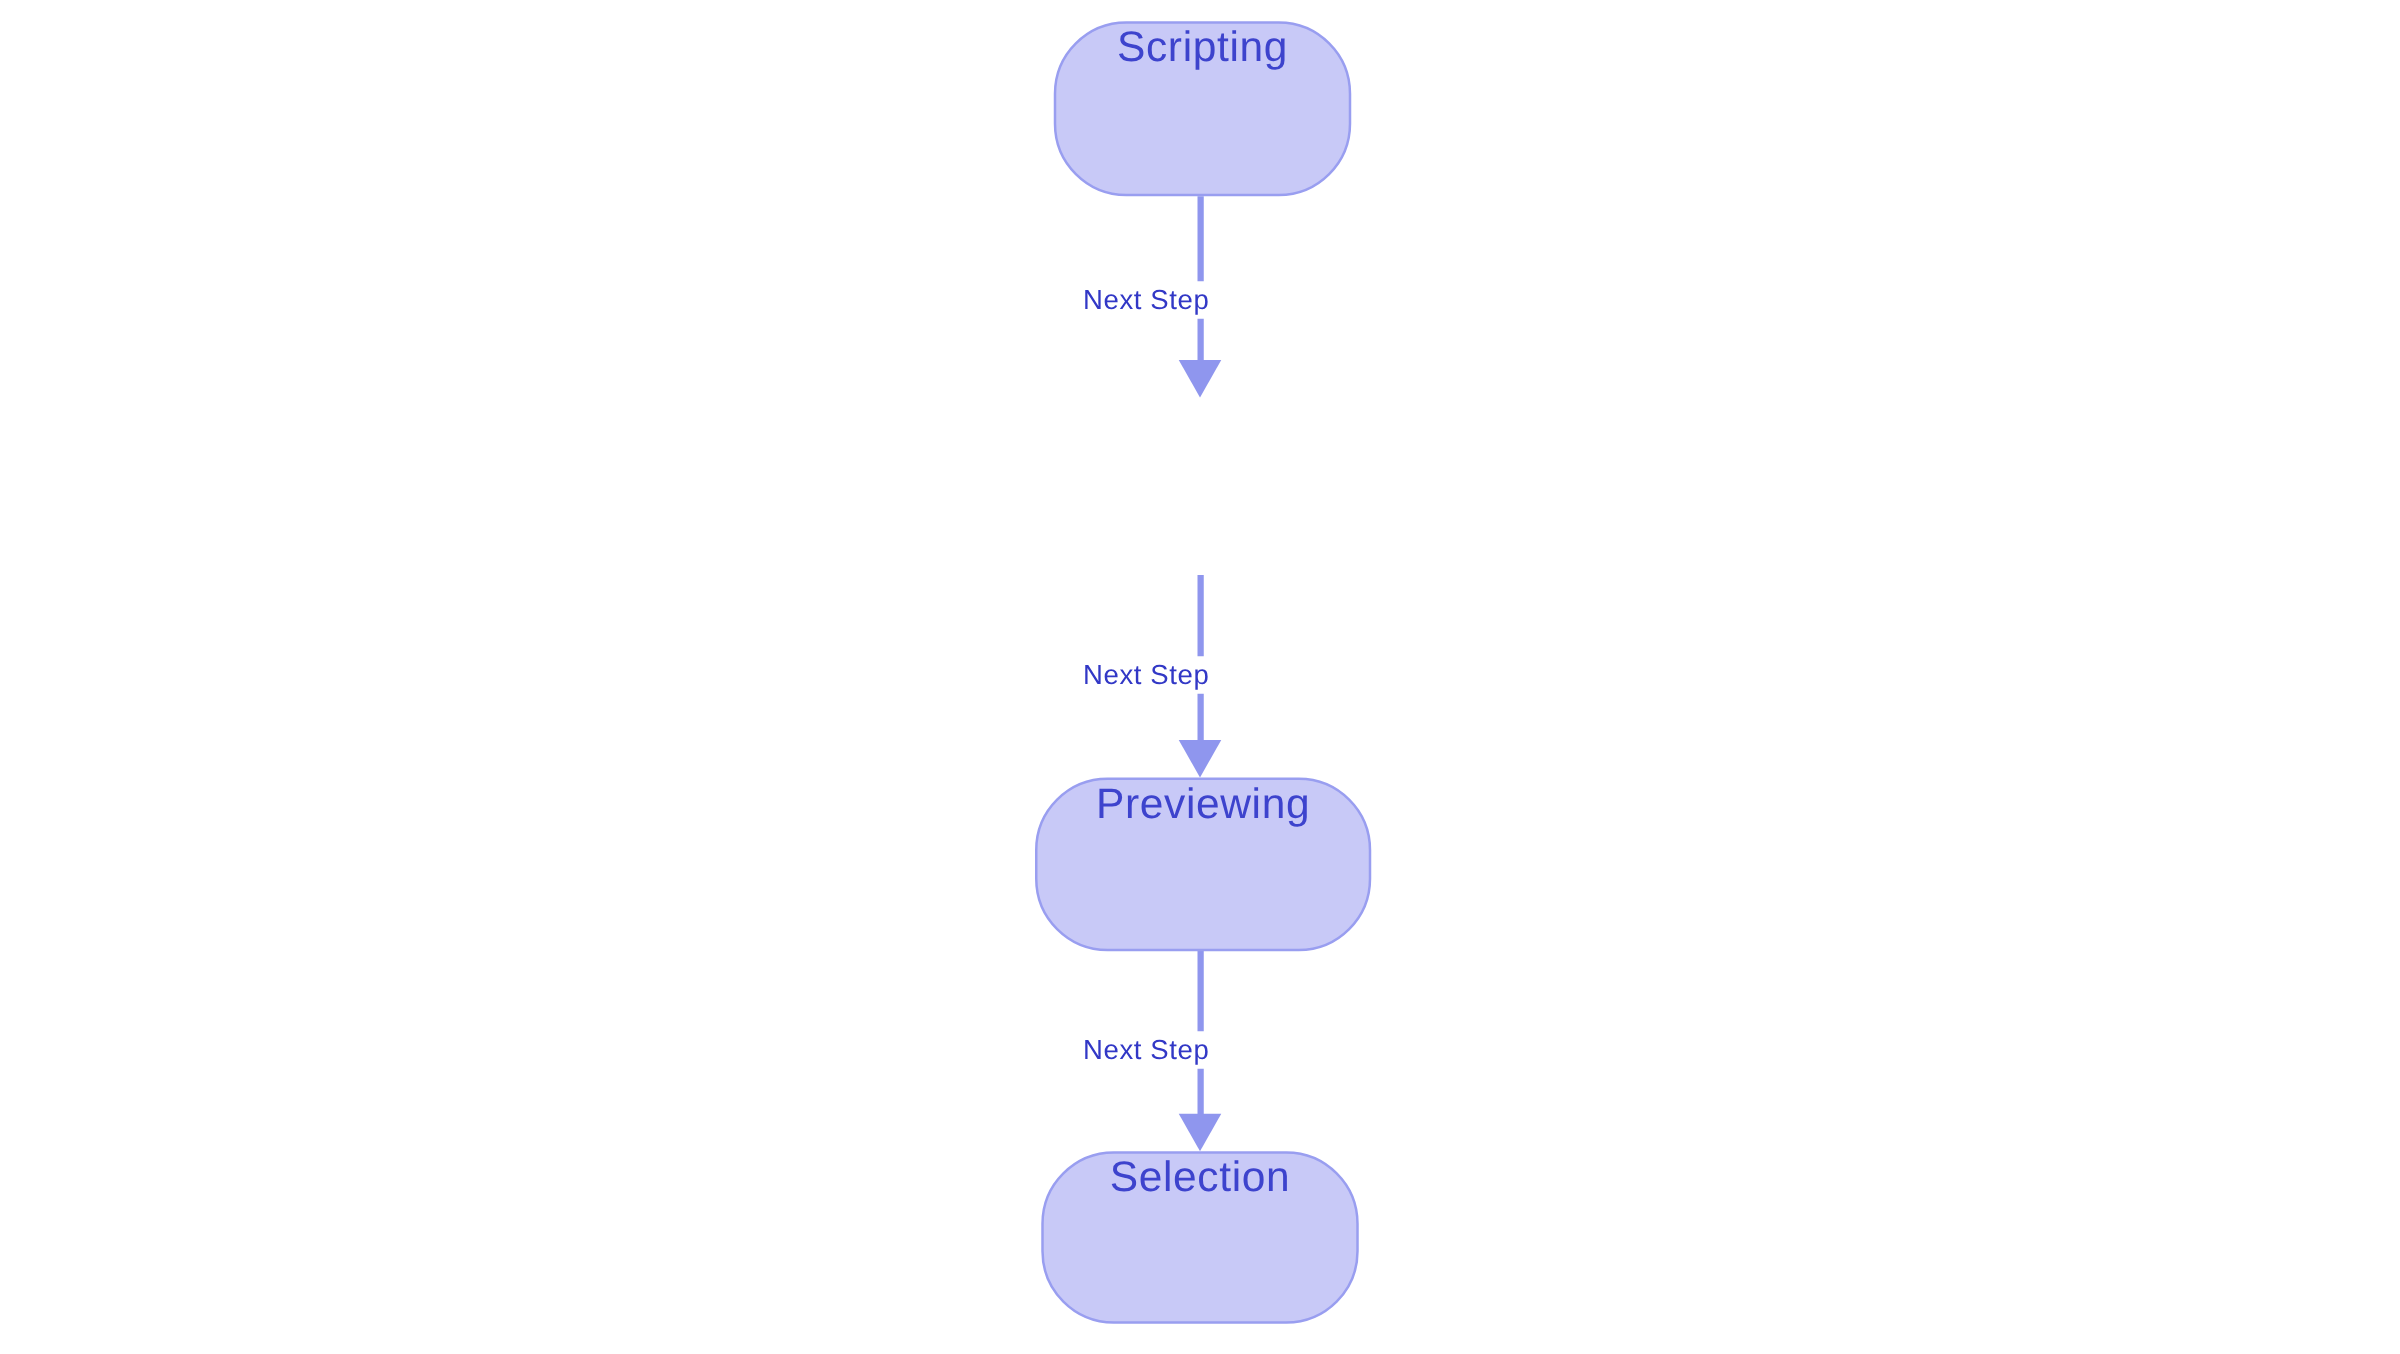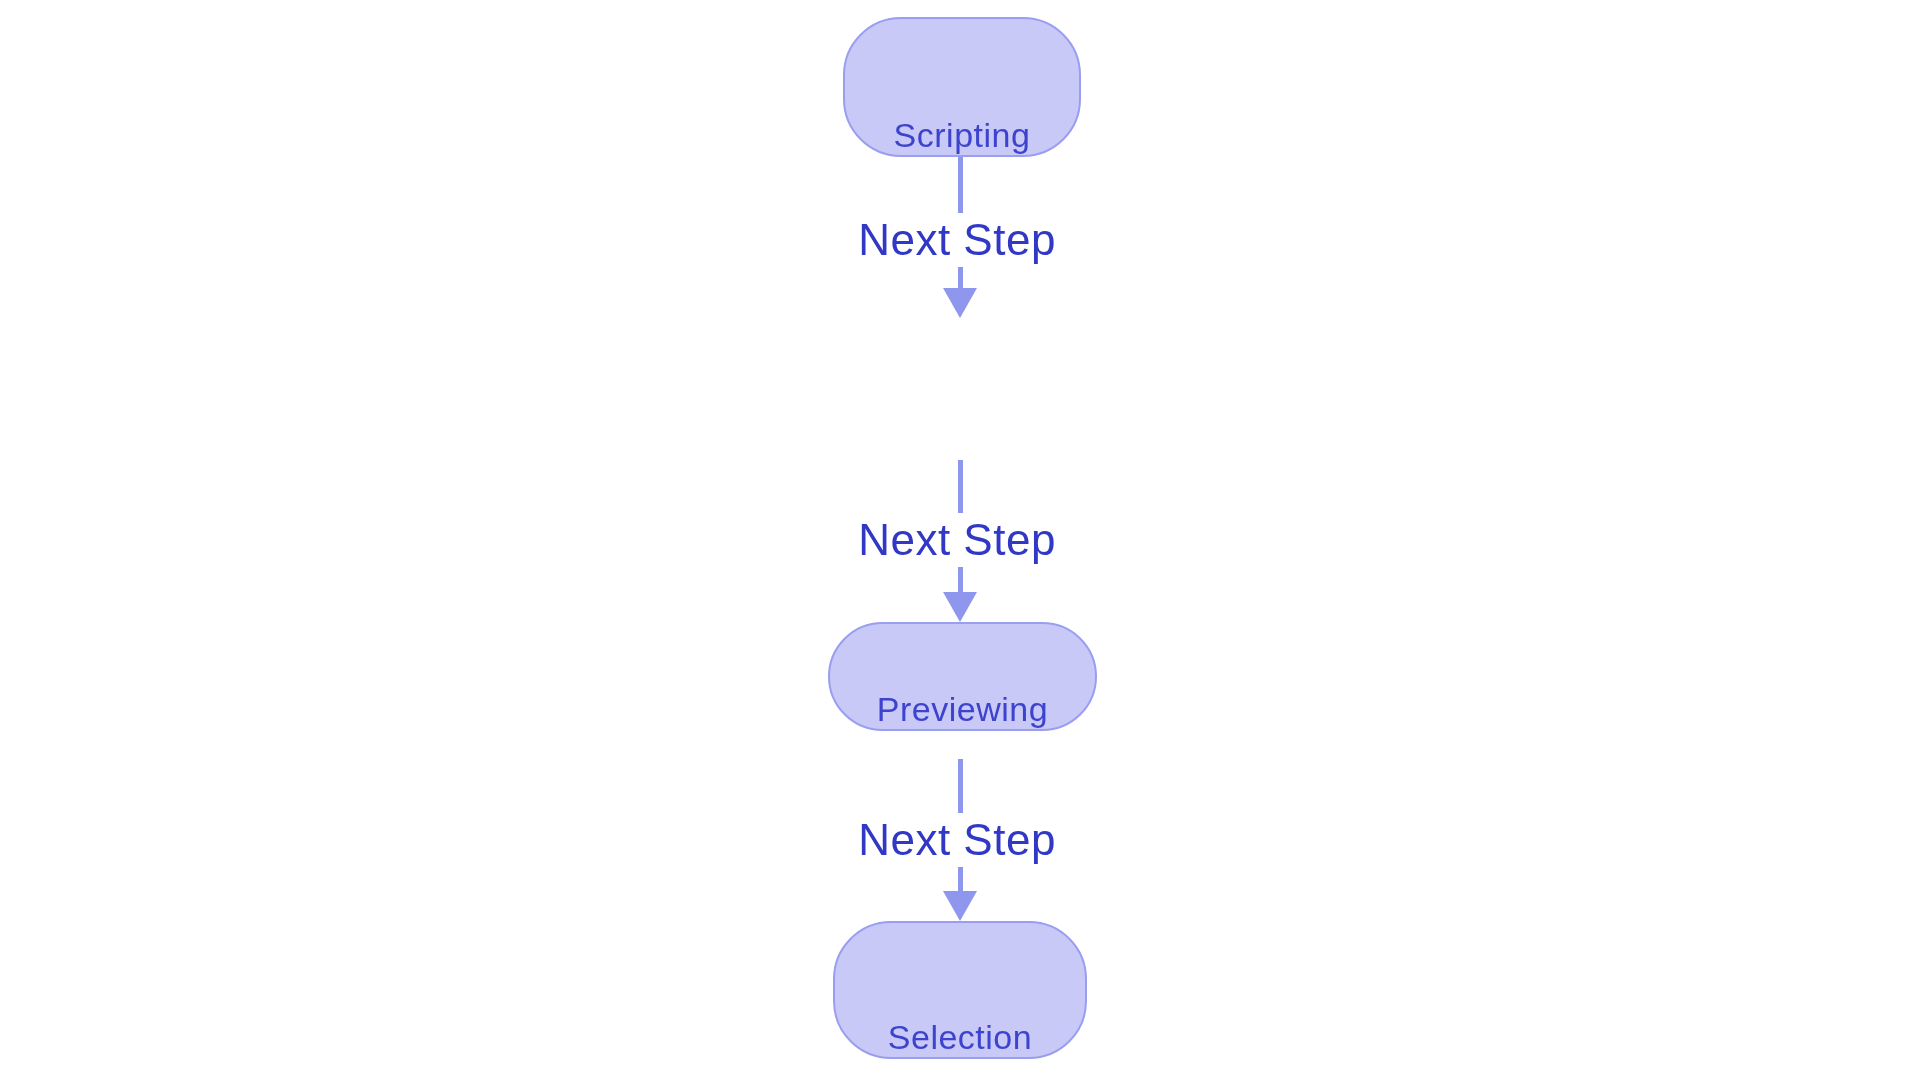--- a/index.html
+++ b/index.html
@@ -21,32 +21,32 @@
     position: relative;
     width: 1920px; height: 1083px;
   }
   
   .node {
     position: absolute;
     background: var(--node-fill);
     border: 2px solid var(--node-border);
     border-radius: 58px;
     display: flex;
-    align-items: flex-end;
+    align-items: flex-start;
     justify-content: center;
   }
   .node-label {
     color: var(--node-text);
     font-size: 34px;
     letter-spacing: 0.5px;
     white-space: nowrap;
   }
   .node-1 { left: 843px; top: 17px;  width: 238px; height: 140px; }
   .node-2 { left: 792px; top: 319px; width: 338px; height: 141px; }
-  .node-3 { left: 828px; top: 622px; width: 269px; height: 109px; }
+  .node-3 { left: 828px; top: 622px; width: 269px; height: 139px; }
   .node-4 { left: 833px; top: 921px; width: 254px; height: 138px; }
   
   .edge-line {
     position: absolute;
     left: 958px;
     width: 5px;
     background: var(--edge-line);
   }
   .edge-line-1 { top: 157px; height: 135px; }
   .edge-line-2 { top: 460px; height: 135px; }
@@ -57,25 +57,25 @@
     width: 0; height: 0;
     border-left: 17px solid transparent;
     border-right: 17px solid transparent;
     border-top: 30px solid var(--edge-line);
   }
   .arrowhead-1 { top: 288px; }
   .arrowhead-2 { top: 592px; }
   .arrowhead-3 { top: 891px; }
   .edge-label {
     position: absolute;
-    left: 957px;
+    left: 917px;
     transform: translate(-50%, -50%);
     background: var(--background);
     color: var(--edge-label-text);
-    font-size: 44px;
+    font-size: 22px;
     letter-spacing: 0.5px;
     padding: 2px 6px;
     white-space: nowrap;
   }
   .edge-label-1 { top: 240px; }
   .edge-label-2 { top: 540px; }
   .edge-label-3 { top: 840px; }
 </style>
 </head>
 <body>

